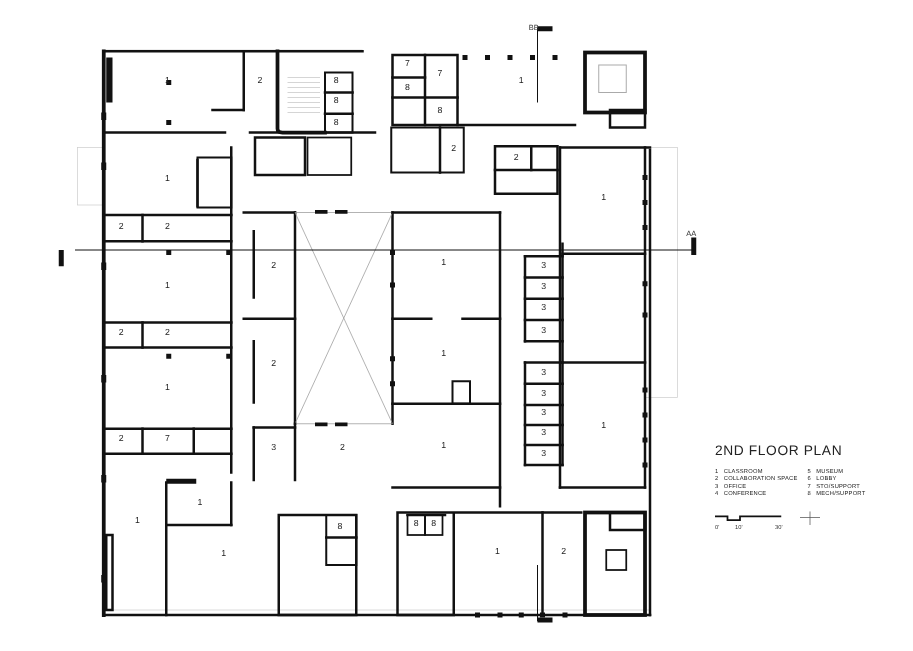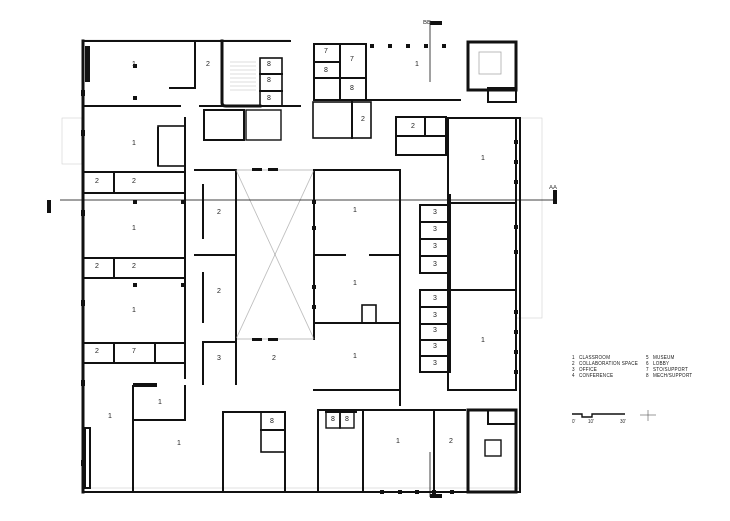--- a/index.html
+++ b/index.html
@@ -271,20 +271,21 @@
       <text x="179" y="445" class="rlabel">1</text>
       <text x="272" y="423" class="rlabel">8</text>
       <text x="333" y="421" class="rlabel">8</text>
       <text x="347" y="421" class="rlabel">8</text>
       <text x="398" y="443" class="rlabel">1</text>
       <text x="451" y="443" class="rlabel">2</text>
     </g>
 </svg>
 
 <div class="legend">
+  <div class="legend-title">2ND FLOOR PLAN</div>
   <div class="legend-grid">
     <div class="legend-item"><span class="num">1</span><span>Classroom</span></div>
     <div class="legend-item"><span class="num">5</span><span>Museum</span></div>
     <div class="legend-item"><span class="num">2</span><span>Collaboration Space</span></div>
     <div class="legend-item"><span class="num">6</span><span>Lobby</span></div>
     <div class="legend-item"><span class="num">3</span><span>Office</span></div>
     <div class="legend-item"><span class="num">7</span><span>Sto/Support</span></div>
     <div class="legend-item"><span class="num">4</span><span>Conference</span></div>
     <div class="legend-item"><span class="num">8</span><span>Mech/Support</span></div>
   </div>

